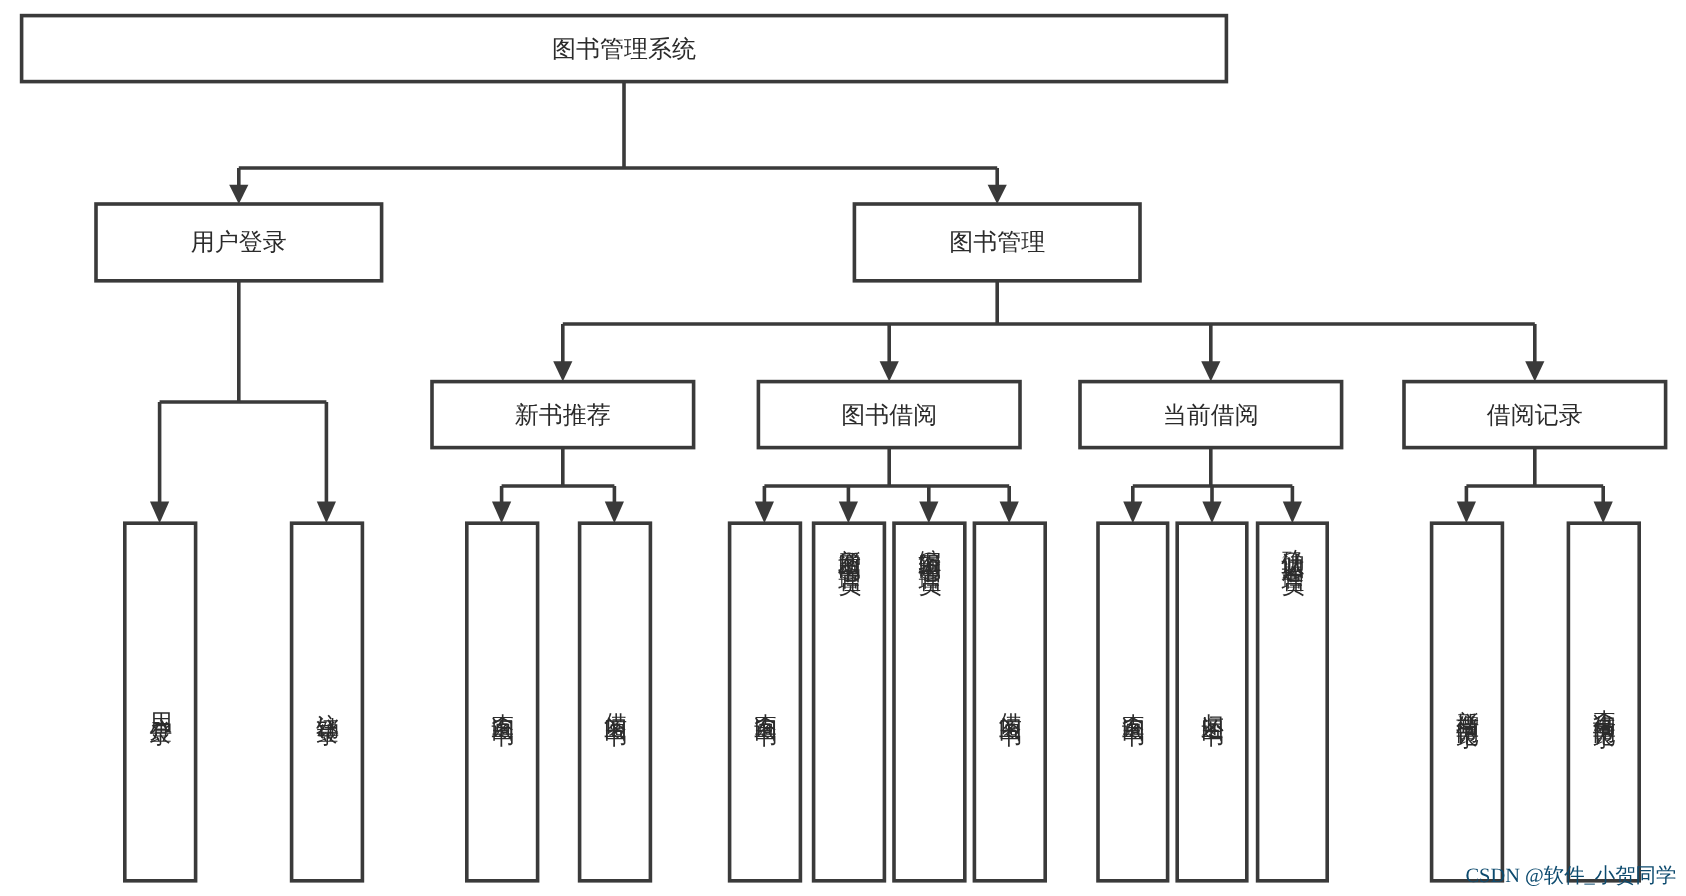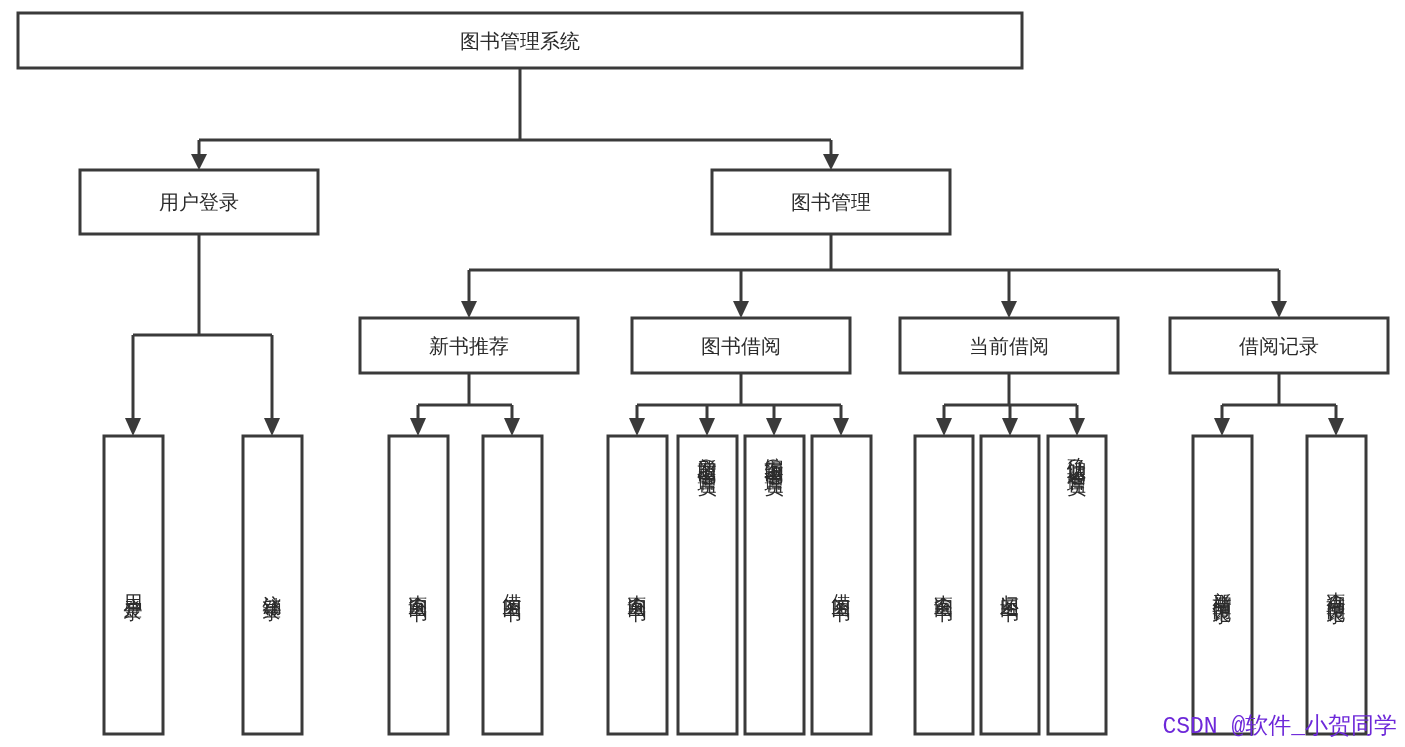--- a/index.html
+++ b/index.html
@@ -30,22 +30,22 @@
   .leaf-box{
     position:absolute;
     display:flex;
     align-items:center;
     justify-content:center;
     box-sizing:border-box;
     pointer-events:none;
   }
   .watermark{
     position:absolute;right:8px;bottom:6px;
-    font-family:Liberation Mono, monospace;
-    font-size:23px;color:#6d28d9;
+    font-family:Liberation Serif, serif;
+    font-size:17px;color:#0c4a6e;
     white-space:nowrap;
     user-select:none;
   }
 </style>
 </head>
 <body>
 
 <div id="diagram-root">
 
   <svg id="tree" viewBox="0 0 1405 747">

